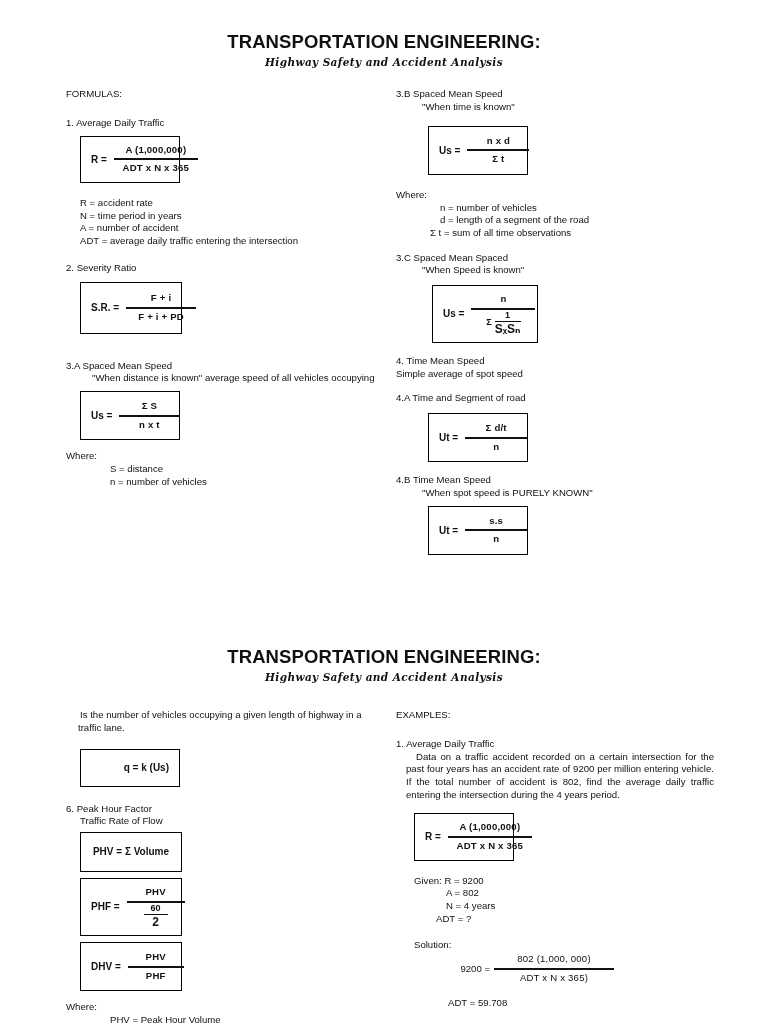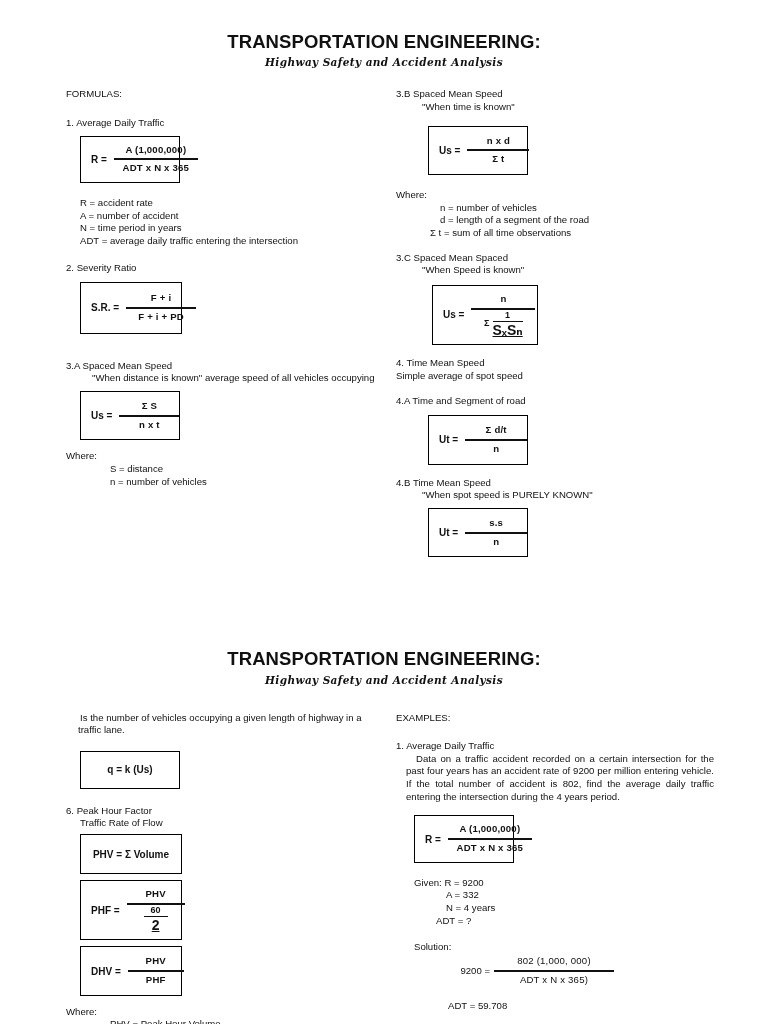--- a/index.html
+++ b/index.html
@@ -36,21 +36,21 @@
     border:1.3px solid #000;display:flex;align-items:center;
     box-sizing:border-box;padding:6px 10px;background:#fff;
   }
   .lhs{font-size:10px;font-weight:bold;white-space:nowrap;margin-right:7px;}
   .frac{display:inline-flex;flex-direction:column;align-items:center;min-width:84px;}
   .num,.den{font-size:9.6px;font-weight:bold;white-space:nowrap;padding:1px 6px;letter-spacing:.2px;}
   .bar{height:2px;background:#111;width:100%;margin:1px 0;}
   .plain{font-size:10px;font-weight:bold;white-space:nowrap;}
   .minifrac{display:inline-flex;flex-direction:column;align-items:center;min-width:26px;}
   .minifrac .mnum{font-size:9px;font-weight:bold;line-height:1;}
-  .minifrac .mden{font-size:14px;font-weight:bold;line-height:1.1;text-decoration:underline;}
+  .minifrac .mden{font-size:12px;font-weight:bold;line-height:1.1;}
   .minifrac .mbar{height:1.3px;background:#111;width:100%;margin:1px 0;}
   .denrow{display:flex;align-items:center;gap:3px;justify-content:center;}
 </style>
 </head>
 <body>
 
 <div class="page" style="padding-top:32px;">
   <div class="doc-title">TRANSPORTATION ENGINEERING:</div>
   <div class="doc-sub">Highway Safety and Accident Analysis</div>
 
@@ -69,22 +69,22 @@
         <span class="lhs">R =</span>
         <span class="frac">
           <span class="num">A (1,000,000)</span>
           <span class="bar"></span>
           <span class="den">ADT x N x 365</span>
         </span>
       </div>
       <div class="sp14"></div>
       <div class="ind1">
         <div>R = accident rate</div>
+        <div>N = time period in years</div>
         <div>A = number of accident</div>
-        <div>N = time period in years</div>
         <div>ADT = average daily traffic entering the intersection</div>
       </div>
 
       <div class="sp14"></div>
 
       <div class="hd">2. Severity Ratio</div>
       <div class="sp8"></div>
       <div class="fbox" style="width:102px;margin-left:14px;padding:8px 10px;">
         <span class="lhs">S.R. =</span>
         <span class="frac" style="min-width:70px;">
@@ -195,21 +195,21 @@
 
   <div class="sp26"></div>
 
   <div class="cols">
 
     <div class="colL sec">
 
       <div class="ind1">Is the number of vehicles occupying a given length of highway in a</div>
       <div class="ind1" style="padding-left:12px;">traffic lane.</div>
       <div class="sp14"></div>
-      <div class="fbox" style="width:100px;height:38px;margin-left:14px;justify-content:center;">
+      <div class="fbox" style="width:100px;height:38px;margin-left:14px;justify-content:flex-end;">
         <span class="plain">q = k (Us)</span>
       </div>
 
       <div class="sp16"></div>
 
       <div class="hd">6. Peak Hour Factor</div>
       <div class="ind1">Traffic Rate of Flow</div>
       <div class="sp4"></div>
 
       <div class="fbox" style="width:102px;height:40px;margin-left:14px;justify-content:center;">
@@ -268,21 +268,21 @@
         </span>
       </div>
 
       <div class="sp14"></div>
 
       <div style="padding-left:18px;">
         <div>
           <span>Given:</span>
           <span>R = 9200</span>
         </div>
-        <div style="padding-left:32px;">A = 332</div>
+        <div style="padding-left:32px;">A = 802</div>
         <div style="padding-left:32px;">N = 4 years</div>
         <div style="padding-left:22px;">ADT = ?</div>
       </div>
 
       <div class="sp14"></div>
 
       <div style="padding-left:18px;display:flex;align-items:flex-start;">
         <div style="width:80px;">
           <div>Solution:</div>
           <div style="text-align:right;padding-right:4px;margin-top:11px;">9200 =</div>

